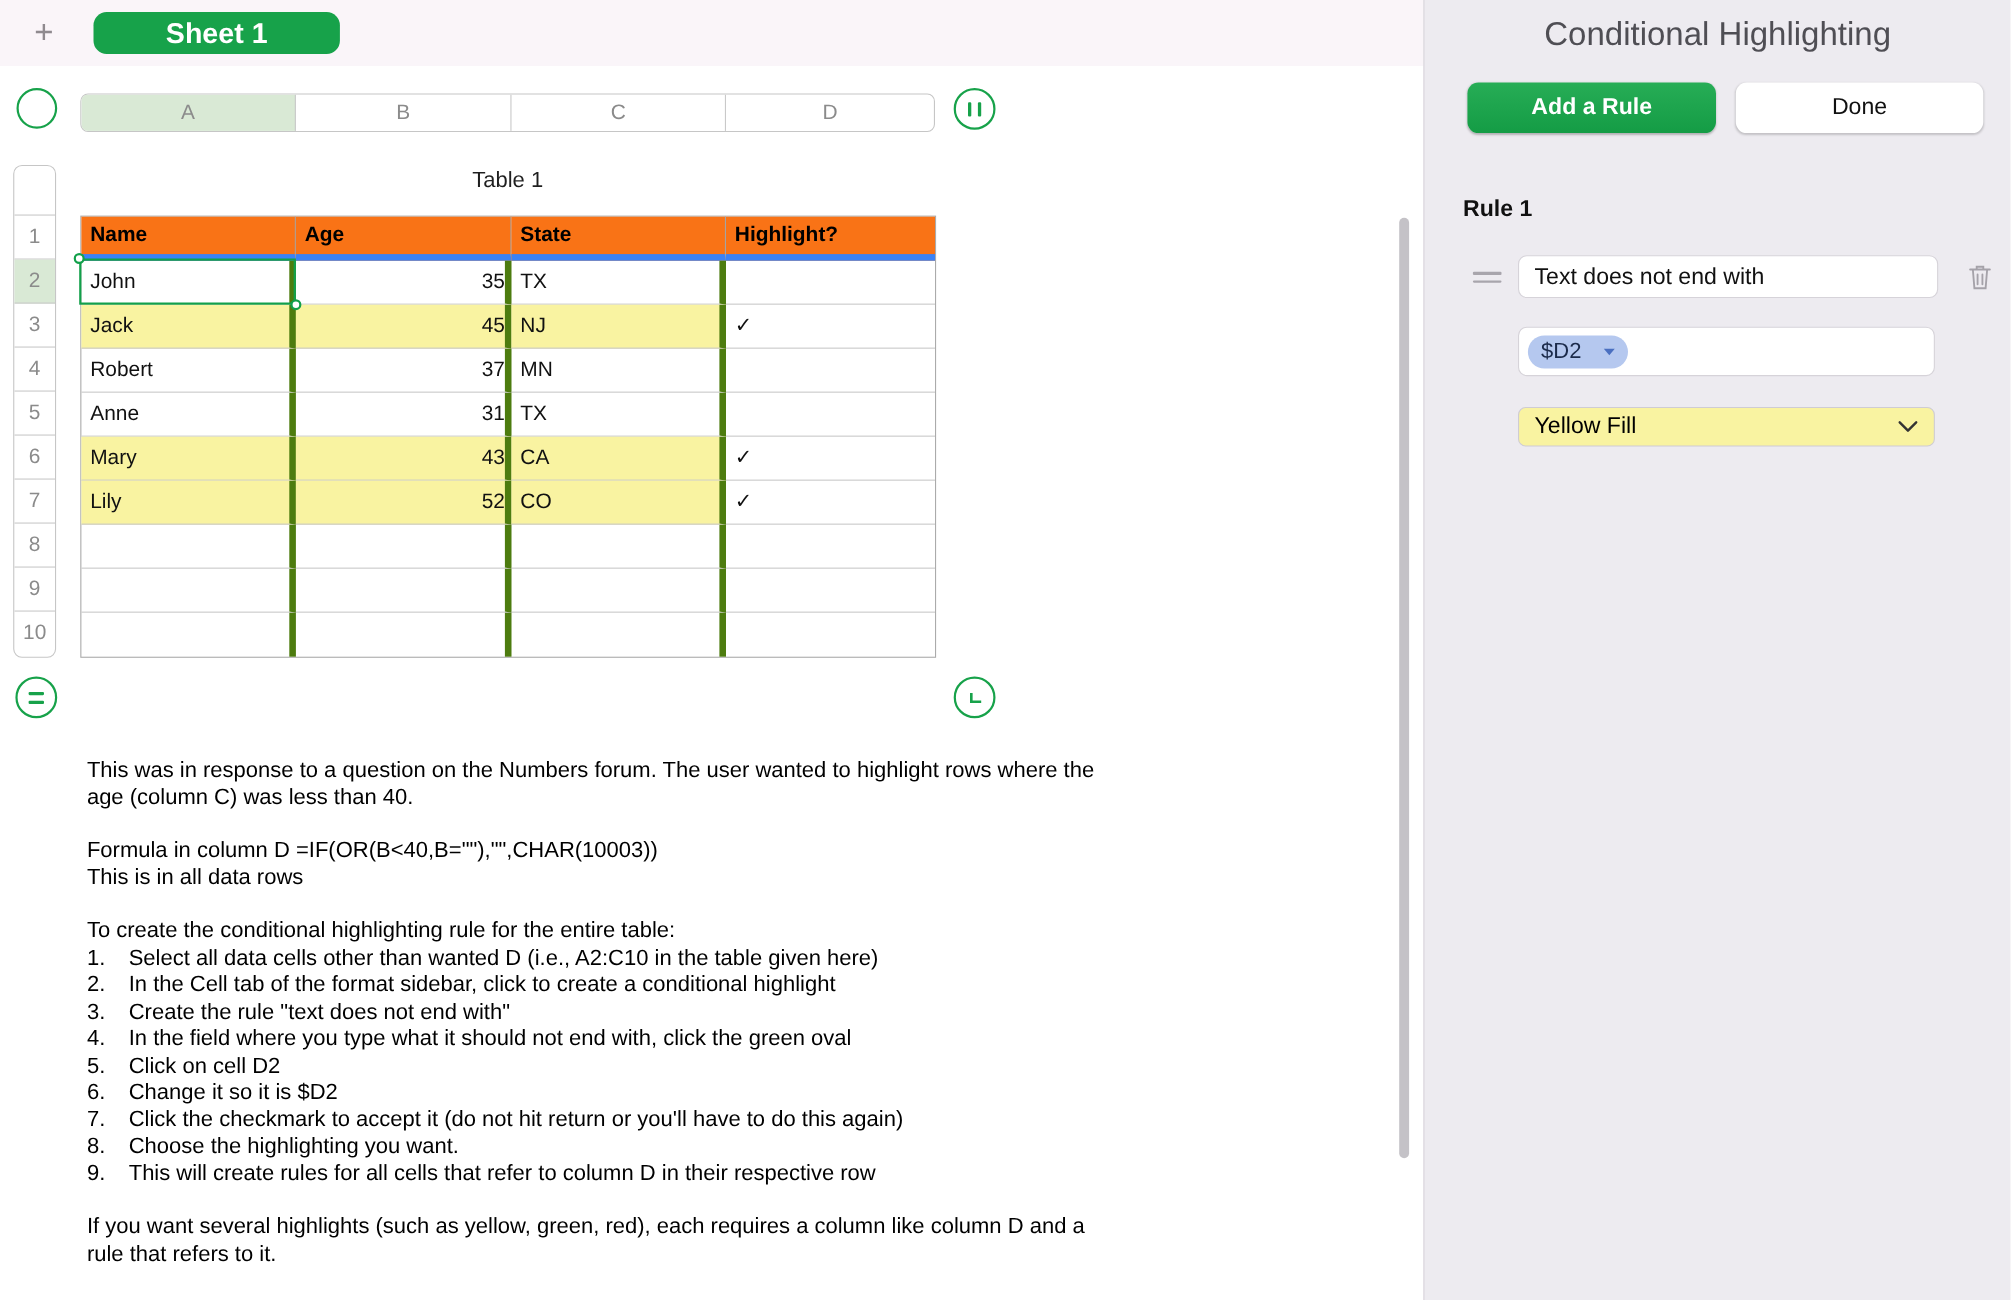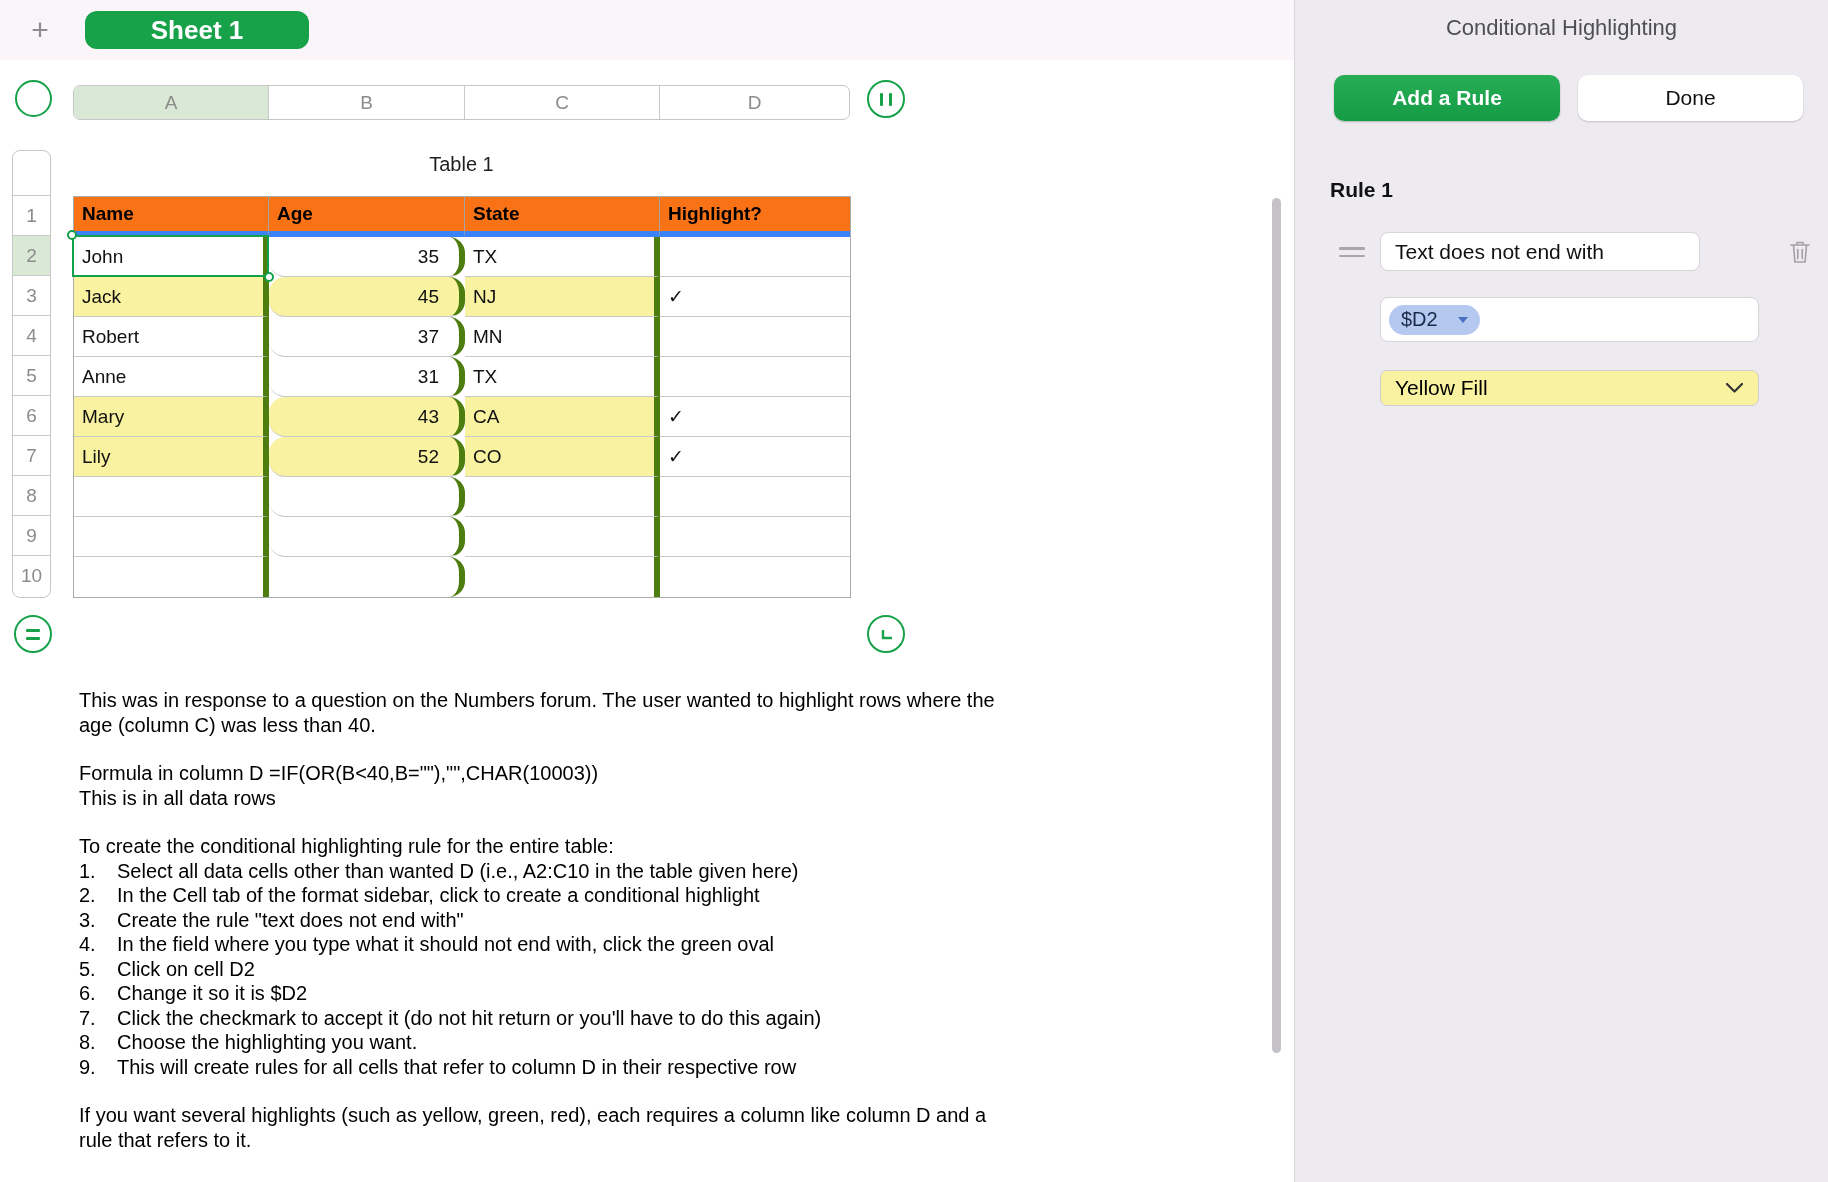--- a/index.html
+++ b/index.html
@@ -47,50 +47,50 @@
 
   
   .ttitle { position:absolute; left:73px; top:93px; width:777px; text-align:center; font-size:20px; color:#1f1f1f; }
   .table { position:absolute; left:73px; top:136px; width:778px; border:1px solid #ababab; background:#fff; }
   .trow { display:flex; height:40px; }
   .tcell { border-right:6px solid #4d7c0f; border-bottom:1px solid #c9c9c9; font-size:19px; color:#111;
            display:flex; align-items:center; padding:0 8px; white-space:nowrap; overflow:hidden; }
   .trow .tcell:last-child { border-right:none; }
   .trow:last-child .tcell { border-bottom:none; }
   .th { background:#f97316; font-weight:700; color:#000; border-right:1px solid #a4a4a4; border-bottom:6px solid #3b82f6; }
-  .age { justify-content:flex-end; padding-right:20px;border-radius:16px; }
+  .age { justify-content:flex-end; padding-right:0; }
   .yellow { background:#f9f3a1; }
 
   
   .sel { position:absolute; left:72px; top:175px; width:197px; height:42px; border:2.5px solid #12a04a; pointer-events:none; }
   .selh { position:absolute; width:10px; height:10px; border-radius:50%; background:#fff; border:2px solid #12a04a; }
   .selh-tl { left:-7px; top:-7px; } .selh-br { right:-7px; bottom:-7px; }
 
   
   .vscroll { position:absolute; left:1272px; top:138px; width:9px; height:855px; background:#c4c2c7; border-radius:5px; }
 
   
   .notes { position:absolute; left:79px; top:628px; width:935px; font-size:20px; line-height:24.5px; color:#000; }
   .gap { height:24px; }
   .step { display:flex; }
   .stepnum { width:38px; flex-shrink:0; }
 
   
   .panel { position:absolute; left:1294px; top:0; width:534px; height:1182px; background:#edebf0;
            border-left:1px solid #d9d5db; }
-  .ptitle { position:absolute; left:0; top:15px; width:100%; text-align:center; font-size:22px; font-weight:500; color:#4f4e54; }
+  .ptitle { position:absolute; left:0; top:15px; width:100%; text-align:center; font-size:30px; font-weight:500; color:#4f4e54; }
   .btn { position:absolute; top:75px; height:46px; border-radius:10px; display:flex; align-items:center;
          justify-content:center; font-size:21px; }
   .btn-add { left:39px; width:226px; background:linear-gradient(#27ad56,#149c45); color:#fff; font-weight:600;
              box-shadow:0 1px 2px rgba(0,0,0,.25); }
   .btn-done { left:283px; width:225px; background:#fff; color:#111; font-weight:500; box-shadow:0 1px 2px rgba(0,0,0,.18); }
   .rulename { position:absolute; left:35px; top:178px; font-size:21px; font-weight:700; color:#111; }
   .draghandle { position:absolute; left:44px; top:242px; width:26px; }
   .dbar { height:2.5px; background:#a8a5ac; margin:5px 0; border-radius:1px; }
-  .cond-field { position:absolute; left:85px; top:232px; width:320px; height:39px; background:#fff;
+  .cond-field { position:absolute; left:85px; top:232px; width:382px; height:39px; background:#fff;
                 border:1px solid #d6d3d9; border-radius:8px; display:flex; align-items:center;
                 padding-left:14px; font-size:21px; color:#111; }
   .trash { position:absolute; left:492px; top:238px; width:26px; height:28px; display:flex; align-items:center; justify-content:center; }
   .token-field { position:absolute; left:85px; top:297px; width:379px; height:45px; background:#fff;
                  border:1px solid #d6d3d9; border-radius:8px; display:flex; align-items:center; padding-left:8px; }
   .token-pill { background:#b5c8ef; border-radius:15px; height:30px; display:flex; align-items:center;
                 padding:0 12px; font-size:20px; color:#1b2a4a; gap:20px; }
   .tri { width:0; height:0; border-left:5px solid transparent; border-right:5px solid transparent; border-top:6px solid #4a6fc0; }
   .fill-field { position:absolute; left:85px; top:370px; width:379px; height:36px; background:#f9f3a1;
                 border:1px solid #cfccd3; border-radius:7px; display:flex; align-items:center;

